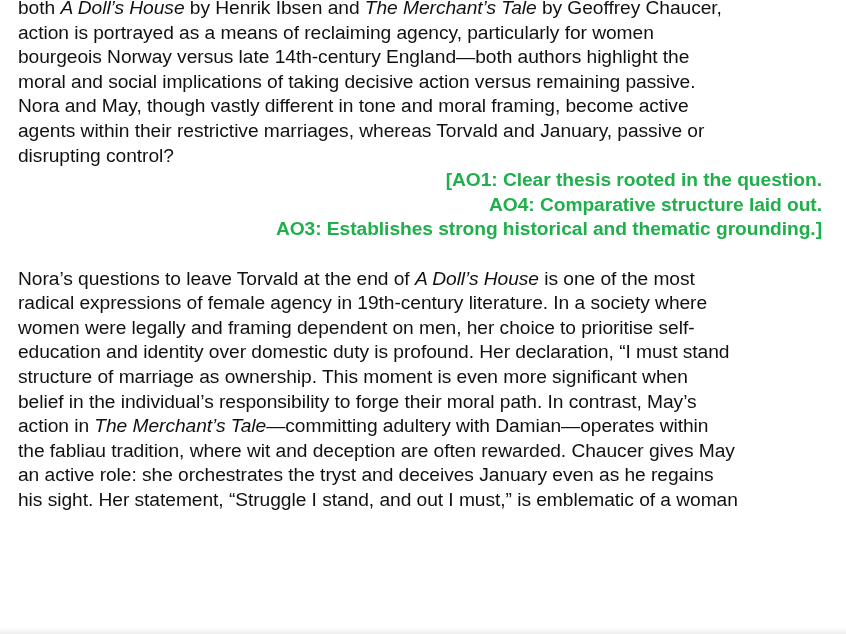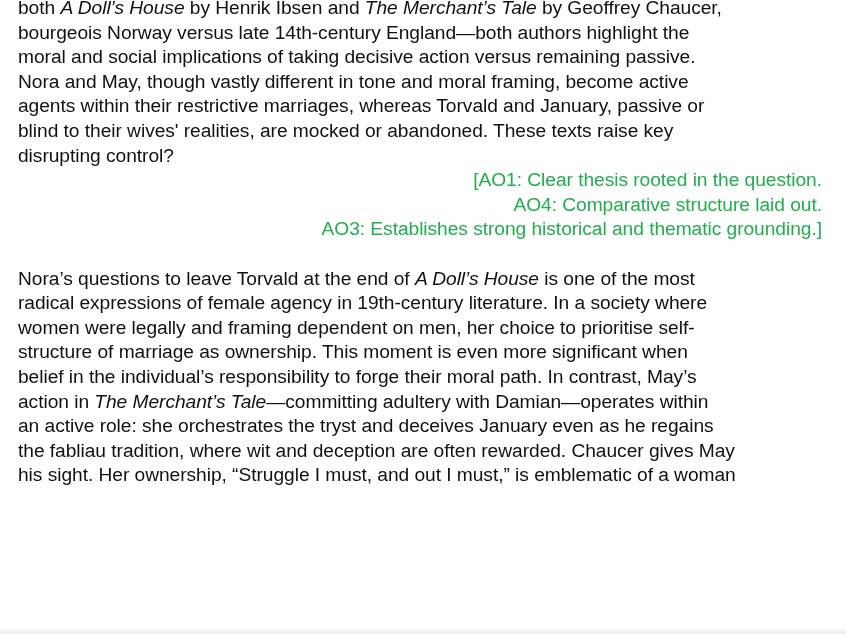--- a/index.html
+++ b/index.html
@@ -30,58 +30,60 @@
     }
     .line {
       display: block;
       white-space: nowrap;
     }
     .comment {
       margin: 0;
       text-align: right;
       color: #1faf4b;
       padding-right: 8px;
+      font-weight: bold;
     }
     .comment .line { display: block; }
     .gap { height: 24.6px; }
     i { font-style: italic; }
     .bottom-fade {
       position: absolute;
       left: 0;
       right: 0;
       bottom: 0;
       height: 6px;
       background: linear-gradient(to bottom, rgba(255,255,255,0), rgba(200,200,200,0.35));
       pointer-events: none;
     }
   </style>
 </head>
 <body>
 
 <div class="doc">
   <p class="para" id="intro">
       <span class="line"><span>both </span><i>A Doll’s House</i><span> by Henrik Ibsen and </span><i>The Merchant’s Tale</i><span> by Geoffrey Chaucer,</span></span>
+      <span class="line"><span>action is portrayed as a means of reclaiming agency, particularly for women</span></span>
       <span class="line"><span>bourgeois Norway versus late 14th-century England—both authors highlight the</span></span>
       <span class="line"><span>moral and social implications of taking decisive action versus remaining passive.</span></span>
       <span class="line"><span>Nora and May, though vastly different in tone and moral framing, become active</span></span>
       <span class="line"><span>agents within their restrictive marriages, whereas Torvald and January, passive or</span></span>
-      <span class="line"><span>blind to their wives' realities, are mocked or abandoned. These texts raise key</span></span>
       <span class="line"><span>disrupting control?</span></span>
     </p>
   <div class="comment" id="comment" style="color: rgb(31, 175, 75);">
     <span class="line">[AO1: Clear thesis rooted in the question.</span>
     <span class="line">AO4: Comparative structure laid out.</span>
     <span class="line">AO3: Establishes strong historical and thematic grounding.]</span>
   </div>
   <div class="gap"></div>
   <p class="para" id="body">
       <span class="line"><span>Nora’s questions to leave Torvald at the end of </span><i>A Doll’s House</i><span> is one of the most</span></span>
       <span class="line"><span>radical expressions of female agency in 19th-century literature. In a society where</span></span>
       <span class="line"><span>women were legally and framing dependent on men, her choice to prioritise self-</span></span>
+      <span class="line"><span>education and identity over domestic duty is profound. Her declaration, “I must stand</span></span>
       <span class="line"><span>structure of marriage as ownership. This moment is even more significant when</span></span>
       <span class="line"><span>belief in the individual’s responsibility to forge their moral path. In contrast, May’s</span></span>
       <span class="line"><span>action in </span><i>The Merchant’s Tale</i><span>—committing adultery with Damian—operates within</span></span>
+      <span class="line"><span>the fabliau tradition, where wit and deception are often rewarded. Chaucer gives May</span></span>
       <span class="line"><span>an active role: she orchestrates the tryst and deceives January even as he regains</span></span>
-      <span class="line"><span>the fabliau tradition, where wit and deception are often rewarded. Chaucer gives May</span></span>
-      <span class="line"><span>his sight. Her ownership, “Struggle I must, and out I must,” is emblematic of a woman</span></span>
+      <span class="line"><span>his sight. Her statement, “Struggle I stand, and out I must,” is emblematic of a woman</span></span>
     </p>
 </div>
 <div class="bottom-fade"></div>
 
 </body></html>

